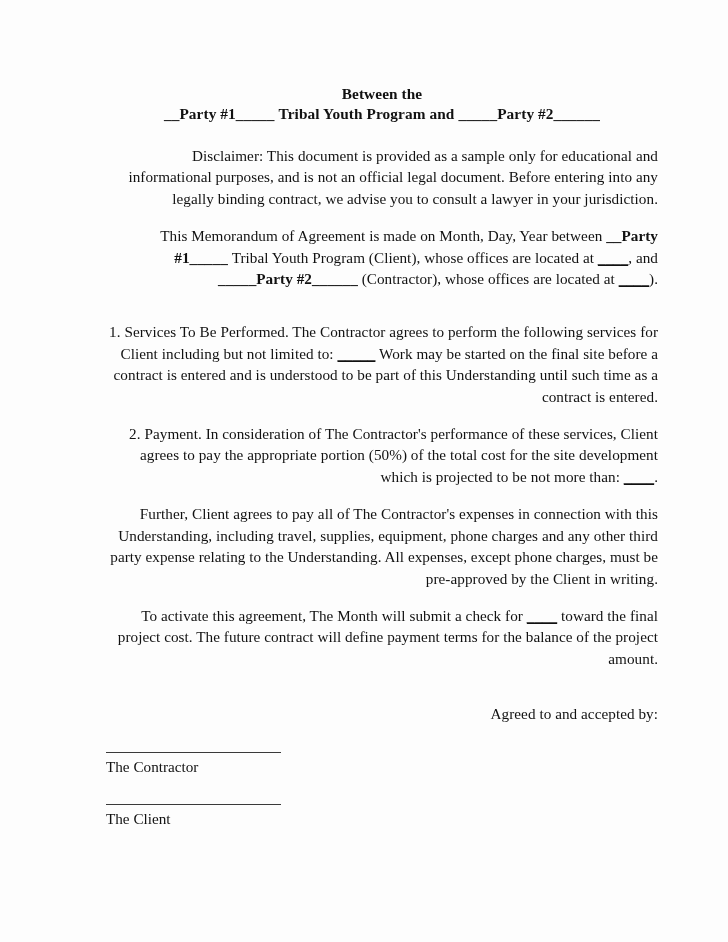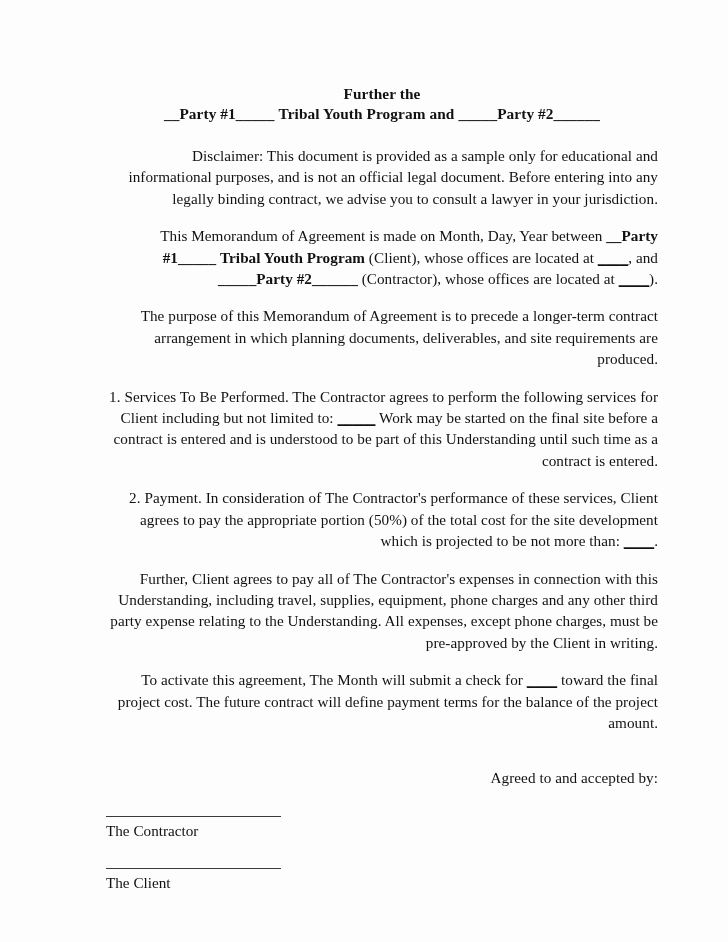--- a/index.html
+++ b/index.html
@@ -31,21 +31,21 @@
     text-align: center;
     font-weight: bold;
     font-size: 15.3px;
     line-height: 19.5px;
     letter-spacing: 0.1px;
   }
   .title-line-3 {
     white-space: nowrap;
   }
   .fill-plain {
-    font-weight: bold;
+    font-weight: normal;
   }
   p.para {
     margin: 0;
     font-size: 15.2px;
     line-height: 21.4px;
     text-align: right;
     letter-spacing: 0.05px;
   }
   .gap-disclaimer { height: 22px; }
   .gap-para { height: 16px; }
@@ -74,35 +74,34 @@
     text-decoration-thickness: 1.6px;
   }
 </style>
 </head>
 <body>
 
 <div class="page">
   <div class="doc-body">
 
     <div class="title-block">
-      <div>Further the</div>
+      <div>Between the</div>
       <div class="title-line-3"><span class="bold-ul">__Party #1_____</span><span>&nbsp;</span><span>Tribal Youth Program and</span><span>&nbsp;</span><span class="bold-ul">_____Party #2______</span></div>
     </div>
 
     <div class="gap-disclaimer"></div>
 
     <p class="para">Disclaimer: This document is provided as a sample only for educational and informational purposes, and is not an official legal document. Before entering into any legally binding contract, we advise you to consult a lawyer in your jurisdiction.</p>
 
     <div class="gap-para"></div>
 
     <p class="para"><span>This Memorandum of Agreement is made on Month, Day, Year between </span><span class="bold-ul">__Party #1_____</span><span>&nbsp;</span><span class="fill-plain">Tribal Youth Program</span><span> (Client), whose offices are located at </span><span class="blank">____</span><span>, and</span><br><span class="bold-ul">_____Party #2______</span><span> (Contractor), whose offices are located at </span><span class="blank">____</span><span>).</span></p>
 
     <div class="gap-para"></div>
 
-    <p class="para">The purpose of this Memorandum of Agreement is to precede a longer-term contract arrangement in which planning documents, deliverables, and site requirements are produced.</p>
 
     <div class="gap-para"></div>
 
     <p class="para"><span>1. Services To Be Performed. The Contractor agrees to perform the following services for Client including but not limited to: </span><span class="blank">_____</span><span> Work may be started on the final site before a contract is entered and is understood to be part of this Understanding until such time as a contract is entered.</span></p>
 
     <div class="gap-para"></div>
 
     <p class="para"><span>2. Payment. In consideration of The Contractor's performance of these services, Client agrees to pay the appropriate portion (50%) of the total cost for the site development which is projected to be not more than: </span><span class="blank">____</span><span>.</span></p>
 
     <div class="gap-para"></div>

